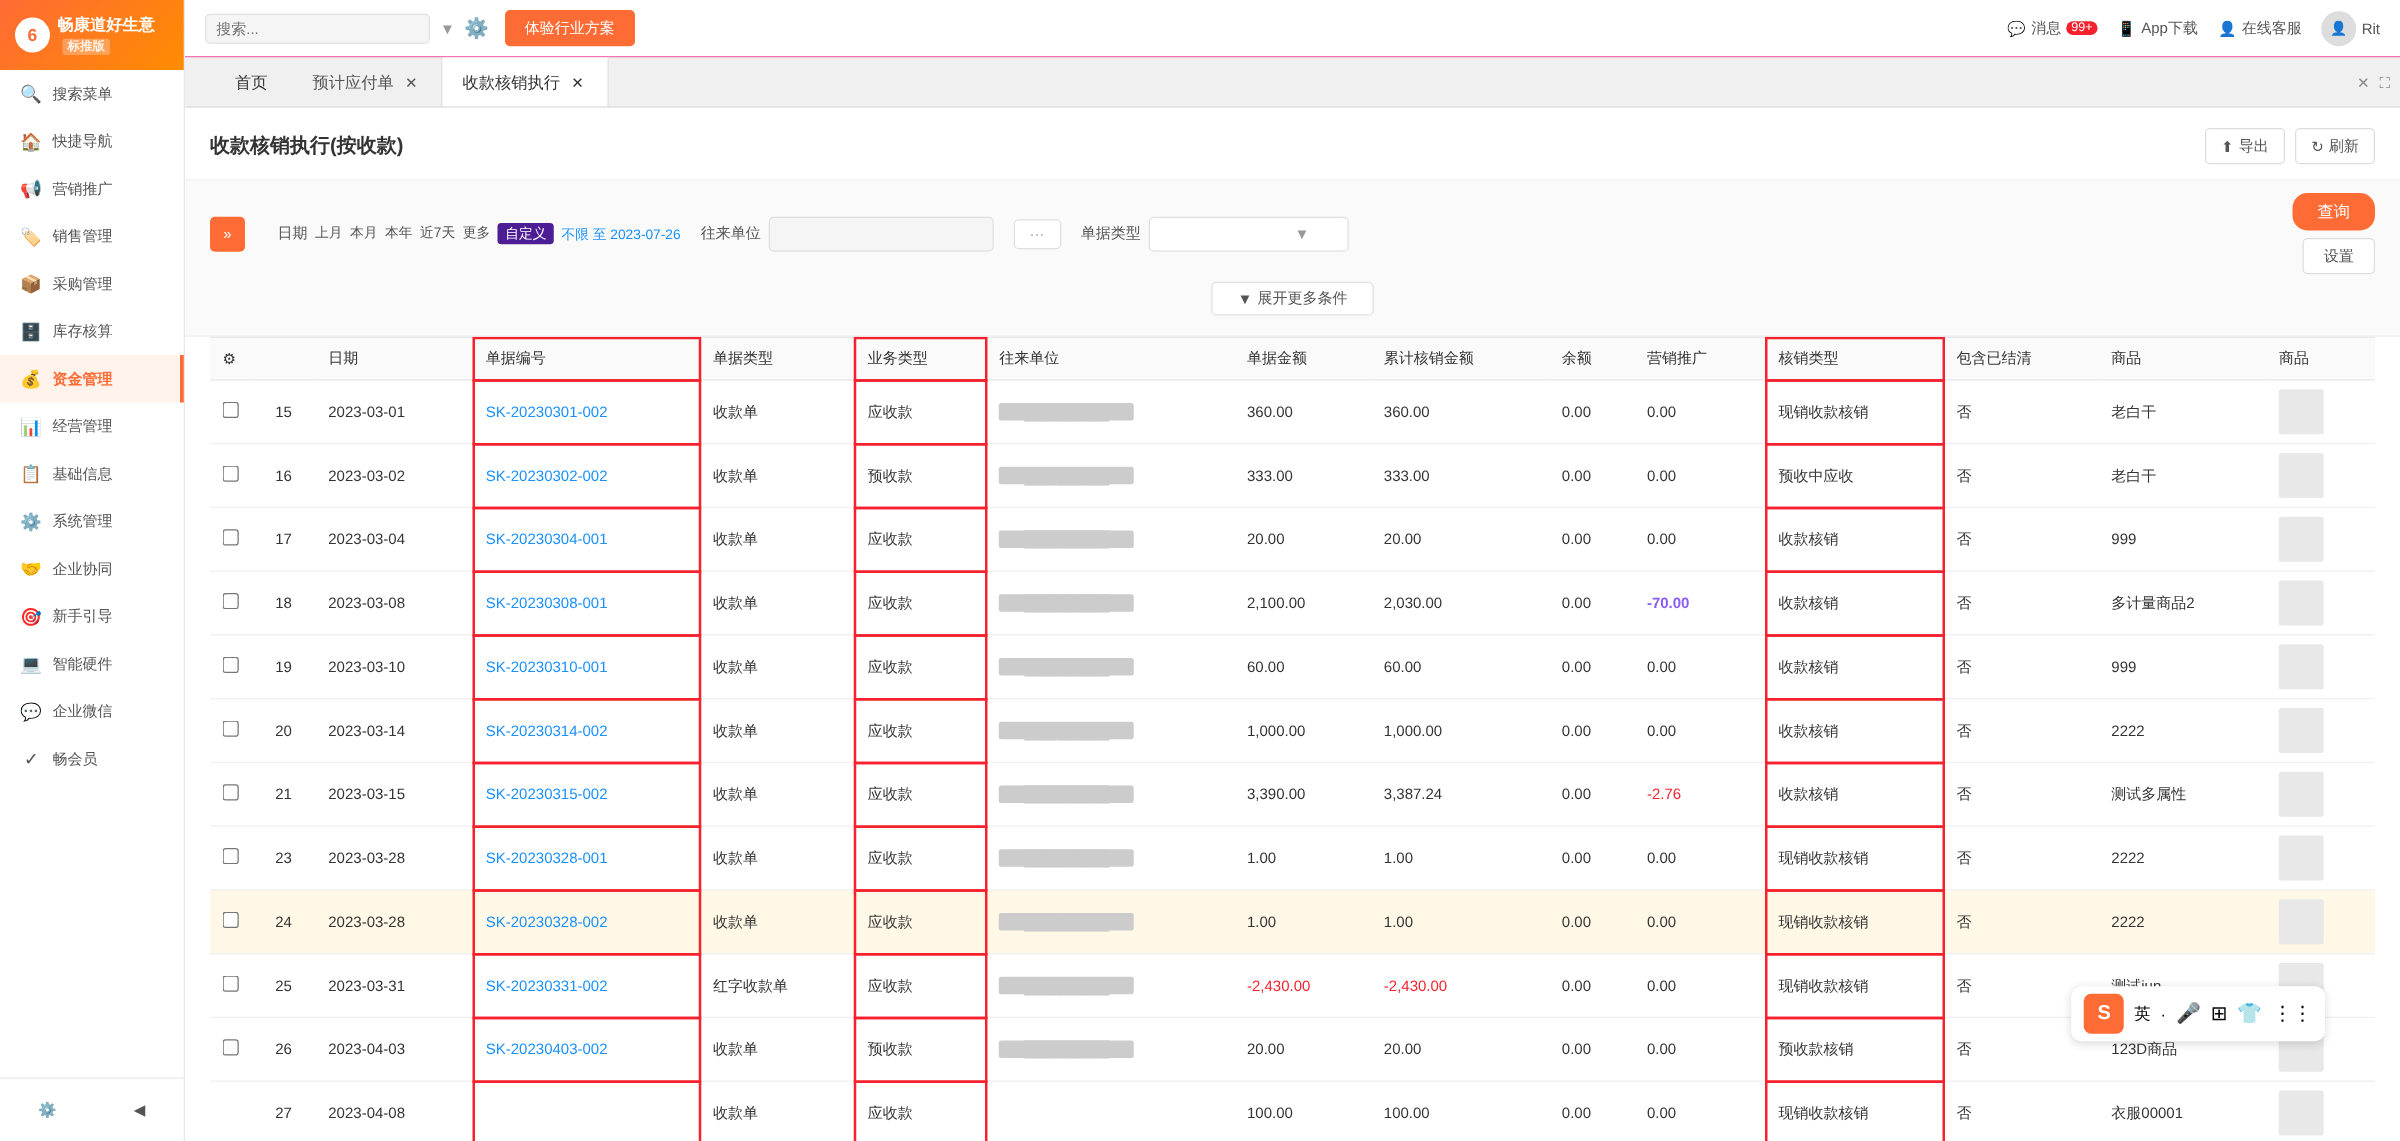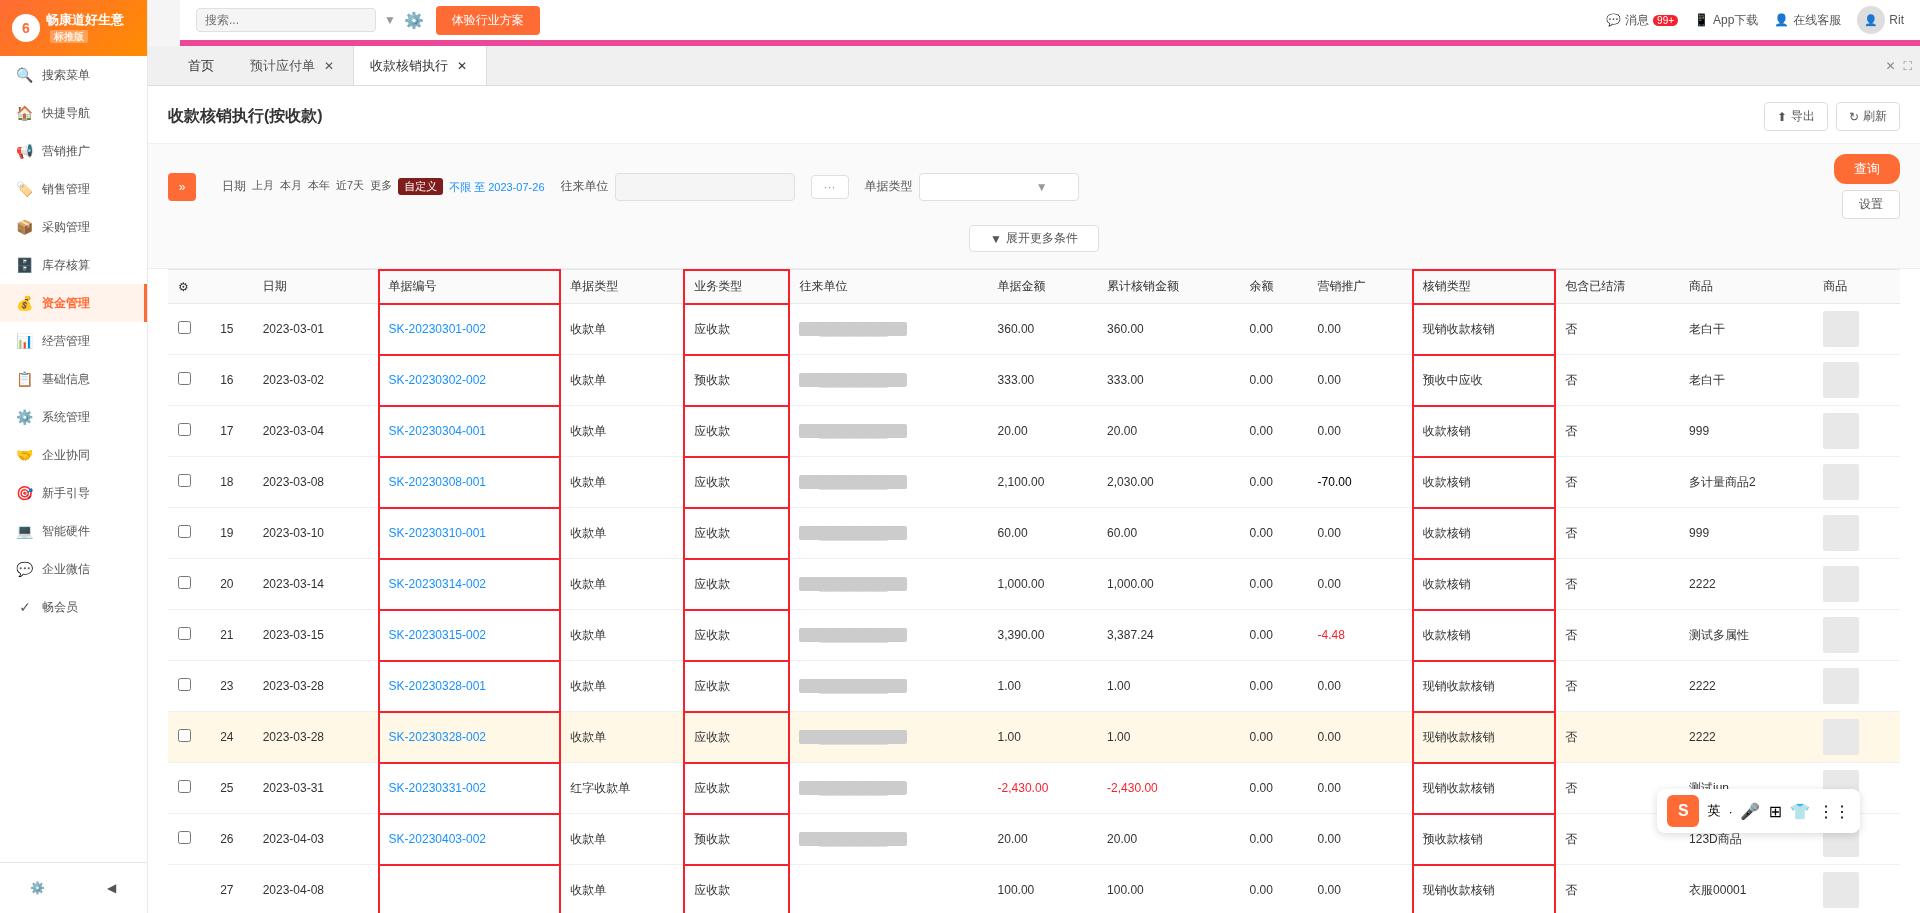--- a/index.html
+++ b/index.html
@@ -15,21 +15,21 @@
     .sidebar-item { display: flex; align-items: center; padding: 10px 16px; cursor: pointer; color: #555; transition: all 0.2s; }
     .sidebar-item.active { background: #fff3ec; color: #ff6b35; font-weight: bold; border-right: 3px solid #ff6b35; }
     .sidebar-item .icon { width: 18px; height: 18px; margin-right: 8px; display: flex; align-items: center; justify-content: center; font-size: 14px; }
     .sidebar-bottom { margin-top: auto; padding: 10px 0; border-top: 1px solid #e8e8e8; }
     .sidebar-bottom-item { display: flex; align-items: center; padding: 8px 16px; cursor: pointer; color: #555; }
 
     
     .main { flex: 1; display: flex; flex-direction: column; overflow: hidden; }
 
     
-    .top-header { height: 46px; background: #fff; border-bottom: 6px solid #ec4899; display: flex; align-items: center; padding: 0 16px; margin-left: 32px; }
+    .top-header { height: 46px; background: #fff; border-bottom: 1px solid #ec4899; display: flex; align-items: center; padding: 0 16px; }
     .breadcrumb-input { flex: 0 0 180px; background: #f5f5f5; border: 1px solid #e0e0e0; border-radius: 4px; padding: 4px 8px; font-size: 12px; color: #999; }
     .header-actions { margin-left: auto; display: flex; align-items: center; gap: 16px; }
     .btn-solution { background: #ff6b35; color: white; border: none; padding: 6px 16px; border-radius: 4px; cursor: pointer; font-size: 12px; }
     .header-action-item { display: flex; align-items: center; gap: 4px; color: #555; cursor: pointer; font-size: 12px; }
     .badge { background: #f5222d; color: white; border-radius: 8px; font-size: 10px; padding: 0 4px; min-width: 16px; text-align: center; }
     .settings-icon { font-size: 16px; cursor: pointer; color: #555; }
 
     
     .tab-bar { height: 40px; background: #f0f0f0; display: flex; align-items: stretch; border-bottom: 1px solid #ddd; padding-left: 20px; }
     .tab-item { display: flex; align-items: center; padding: 0 16px; cursor: pointer; color: #555; font-size: 13px; border-right: 1px solid #ddd; position: relative; }
@@ -48,21 +48,21 @@
     .btn-export { display: flex; align-items: center; gap: 4px; padding: 5px 12px; border: 1px solid #ddd; border-radius: 4px; cursor: pointer; font-size: 12px; color: #555; background: white; }
     .btn-refresh { display: flex; align-items: center; gap: 4px; padding: 5px 12px; border: 1px solid #ddd; border-radius: 4px; cursor: pointer; font-size: 12px; color: #555; background: white; }
 
     
     .filter-bar { padding: 10px 20px; background: #fafafa; border-bottom: 1px solid #eee; }
     .filter-row { display: flex; align-items: center; gap: 16px; flex-wrap: wrap; }
     .filter-item { display: flex; align-items: center; gap: 6px; }
     .filter-label { color: #555; font-size: 12px; white-space: nowrap; }
     .filter-date-links { display: flex; gap: 6px; }
     .filter-date-link { color: #555; cursor: pointer; font-size: 11px; }
-    .filter-date-custom { color: white; background: #7f1d1d; padding: 1px 6px; border-radius: 3px; font-size: 11px; cursor: pointer; }
+    .filter-date-custom { color: white; background: #4c1d95; padding: 1px 6px; border-radius: 3px; font-size: 11px; cursor: pointer; }
     .filter-date-range { color: #1890ff; font-size: 11px; margin-top: 2px; }
     .btn-query { background: #ff6b35; color: white; border: none; padding: 6px 20px; border-radius: 12px; cursor: pointer; font-size: 13px; }
     .btn-settings { background: white; color: #555; border: 1px solid #ddd; padding: 5px 16px; border-radius: 4px; cursor: pointer; font-size: 12px; }
     .filter-more { display: flex; align-items: center; justify-content: center; padding: 6px 0; }
     .expand-toggle { display: flex; align-items: center; gap: 4px; padding: 4px 20px; border: 1px solid #e0e0e0; border-radius: 4px; cursor: pointer; font-size: 12px; color: #555; background: white; }
     .collapse-btn { width: 28px; height: 28px; background: #ff6b35; border-radius: 4px; display: flex; align-items: center; justify-content: center; color: white; cursor: pointer; font-size: 12px; margin-right: 10px; }
 
     
     .table-container { padding: 0 20px; overflow-x: auto; }
     .data-table { width: 100%; border-collapse: collapse; min-width: 1400px; }
@@ -381,21 +381,21 @@
       <a class="link-text">SK-20230308-001</a>
     </td>
     <td>收款单</td>
     <td class="col-outlined">应收款</td>
     <td>
       <span style="background:#ccc;color:#ccc;border-radius:2px;padding:0 20px;">████████</span>
     </td>
     <td>2,100.00</td>
     <td>2,030.00</td>
     <td>0.00</td>
-    <td style="color:#000000;">-70.00</td>
+    <td style="color:#8b5cf6;font-weight:bold;">-70.00</td>
     <td class="col-outlined">收款核销</td>
     <td>否</td>
     <td>多计量商品2</td>
     <td>
       <div style="width:36px;height:36px;background:#e8e8e8;border-radius:2px;"></div>
     </td>
   </tr>
             <tr>
     <td style="text-align:center;">
       <input type="checkbox" style="">
@@ -456,21 +456,21 @@
       <a class="link-text">SK-20230315-002</a>
     </td>
     <td>收款单</td>
     <td class="col-outlined">应收款</td>
     <td>
       <span style="background:#ccc;color:#ccc;border-radius:2px;padding:0 20px;">████████</span>
     </td>
     <td>3,390.00</td>
     <td>3,387.24</td>
     <td>0.00</td>
-    <td style="color:#f5222d;">-4.48</td>
+    <td style="color:#f5222d;">-2.76</td>
     <td class="col-outlined">收款核销</td>
     <td>否</td>
     <td>测试多属性</td>
     <td>
       <div style="width:36px;height:36px;background:#e8e8e8;border-radius:2px;"></div>
     </td>
   </tr>
             <tr>
     <td style="text-align:center;">
       <input type="checkbox" style="">

